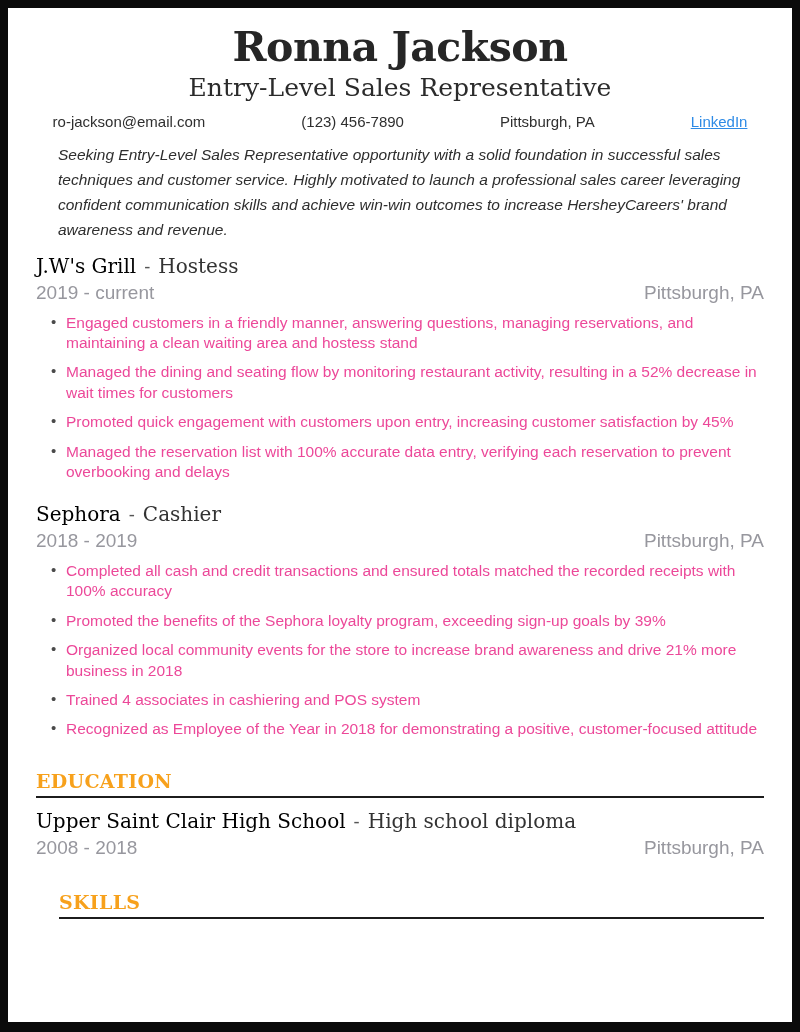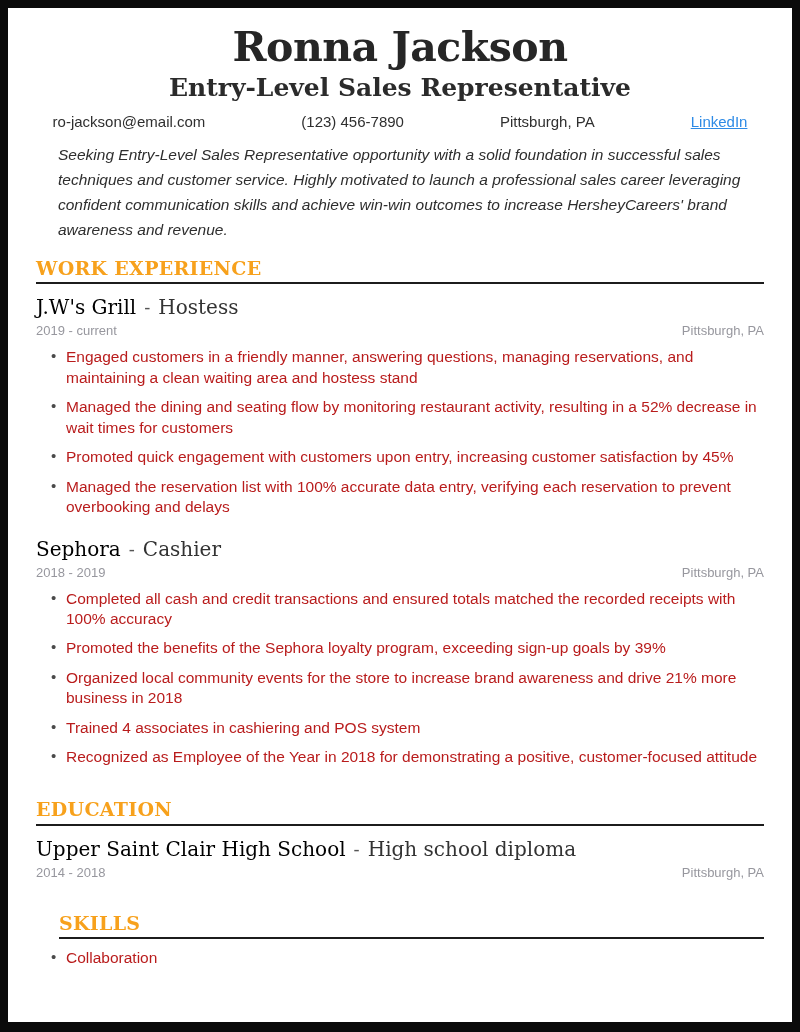--- a/index.html
+++ b/index.html
@@ -22,21 +22,21 @@
     font-family: "DejaVu Serif", serif;
     font-weight: bold;
     font-size: 41px;
     color: #262626;
     text-align: center;
     line-height: 1.15;
     letter-spacing: -0.5px;
   }
   .title {
     font-family: "DejaVu Serif", serif;
-    font-weight: bold;
+    font-weight: normal;
     font-size: 25px;
     color: #2b2b2b;
     text-align: center;
     line-height: 1.2;
     margin-top: 2px;
   }
   .contact-row {
     display: flex;
     justify-content: center;
     gap: 96px;
@@ -86,35 +86,35 @@
     margin: 0 8px;
   }
   .job-header .role {
     font-family: "DejaVu Serif", serif;
     font-size: 20px;
     color: #333333;
   }
   .meta-row {
     display: flex;
     justify-content: space-between;
-    font-size: 13px;
+    font-size: 19px;
     color: #97979e;
     margin-top: 3px;
   }
   ul.bullets {
     list-style: none;
     margin: 9px 0 0 0;
     padding: 0;
   }
   ul.bullets li {
     position: relative;
     padding-left: 30px;
     font-size: 15.5px;
     line-height: 1.32;
-    color: #b91c1c;
+    color: #ec4899;
     margin-bottom: 9px;
   }
   ul.bullets li::before {
     content: "\2022";
     position: absolute;
     left: 15px;
     top: -1px;
     color: #4a4a4a;
     font-size: 15px;
   }
@@ -130,21 +130,20 @@
 
   <div class="contact-row">
     <span>ro-jackson@email.com</span>
     <span>(123) 456-7890</span>
     <span>Pittsburgh, PA</span>
     <span class="link">LinkedIn</span>
   </div>
 
   <div class="summary">Seeking Entry-Level Sales Representative opportunity with a solid foundation in successful sales techniques and customer service. Highly motivated to launch a professional sales career leveraging confident communication skills and achieve win-win outcomes to increase HersheyCareers' brand awareness and revenue.</div>
 
-  <div class="section-head mt-work">WORK EXPERIENCE</div>
 
   <div class="job-header">
     <span class="company">J.W's Grill</span><span class="sep">-</span><span class="role">Hostess</span>
   </div>
   <div class="meta-row">
     <span>2019 - current</span>
     <span>Pittsburgh, PA</span>
   </div>
   <ul class="bullets">
     <li>Engaged customers in a friendly manner, answering questions, managing reservations, and maintaining a clean waiting area and hostess stand</li>
@@ -166,23 +165,19 @@
     <li>Organized local community events for the store to increase brand awareness and drive 21% more business in 2018</li>
     <li>Trained 4 associates in cashiering and POS system</li>
     <li>Recognized as Employee of the Year in 2018 for demonstrating a positive, customer-focused attitude</li>
   </ul>
 
   <div class="section-head mt-edu">EDUCATION</div>
   <div class="job-header">
     <span class="school">Upper Saint Clair High School</span><span class="sep">-</span><span class="role">High school diploma</span>
   </div>
   <div class="meta-row">
-    <span>2014 - 2018</span>
+    <span>2008 - 2018</span>
     <span>Pittsburgh, PA</span>
   </div>
 
   <div class="section-head mt-skill">SKILLS</div>
-  <ul class="bullets">
-    <li>Collaboration</li>
-
-  </ul>
 
 </div>
 
 </body></html>

